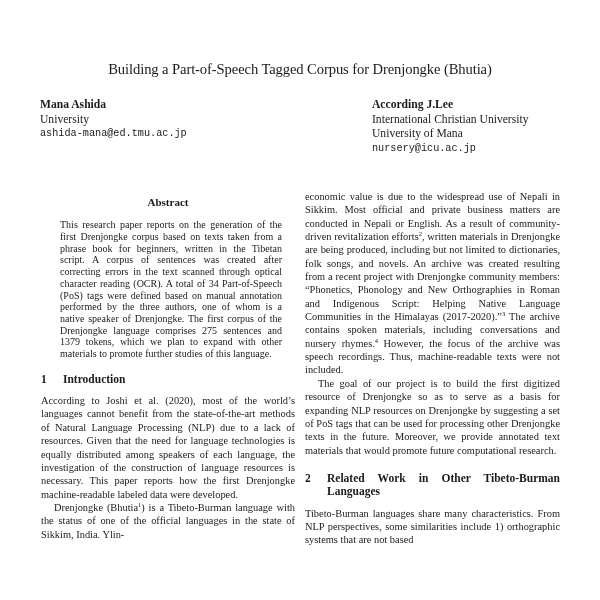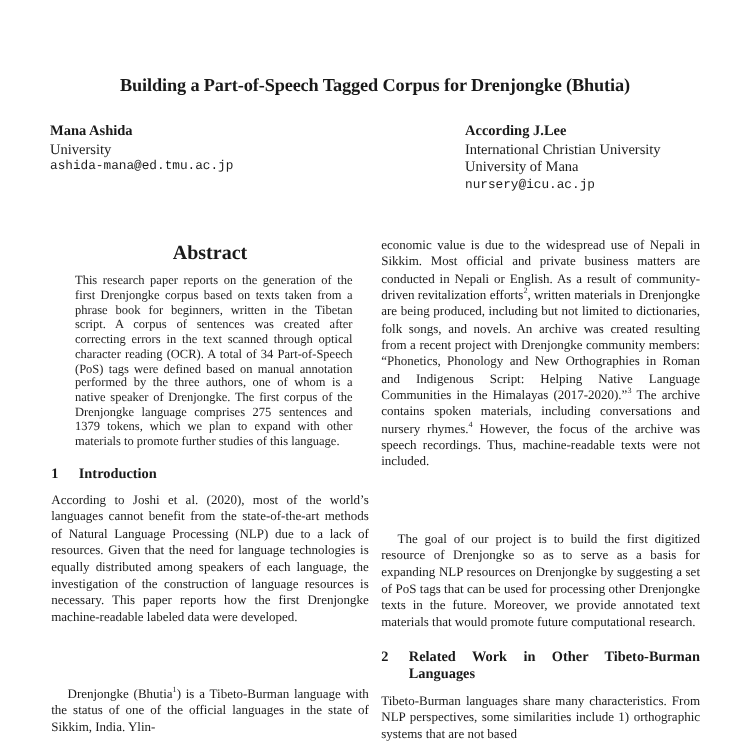--- a/index.html
+++ b/index.html
@@ -1,35 +1,35 @@
 <!DOCTYPE html>
 <html><head>
 <meta charset="utf-8">
 <style>
   html, body { margin:0; padding:0; background:#ffffff; }
   body { width:600px; height:600px; overflow:hidden; position:relative;
          font-family:"Liberation Serif", "DejaVu Serif", serif; color:#1a1a1a; }
   .title { position:absolute; top:61px; left:0; width:600px; text-align:center;
-           font-weight:bold; font-size:14.6px; letter-spacing:-0.1px; }
+           font-weight:normal; font-size:14.6px; letter-spacing:-0.1px; }
   .authors { position:absolute; top:98px; left:40px; width:520px; display:flex; justify-content:space-between; }
   .author { text-align:left; font-size:11.6px; line-height:14.5px; }
   .author .name { font-weight:bold; }
   .author .email { font-family:"Liberation Mono","DejaVu Sans Mono",monospace; font-size:10.2px; }
   .a1 { width:178px; margin-left:0; }
   .a2 { width:188px; }
   .a3 { width:150px; margin-right:0; }
   .col { position:absolute; text-align:justify; font-size:10.4px; line-height:13.35px; }
   .left { left:41px; width:254px; top:196px; }
   .right { left:305px; width:255px; top:190px; }
-  .abstract-head { text-align:center; font-weight:bold; font-size:16px; margin:0 0 10px 0; }
+  .abstract-head { text-align:center; font-weight:bold; font-size:11px; margin:0 0 10px 0; }
   .abstract { font-size:10px; line-height:11.7px; margin:0 13px 0 19px; }
   .sec-head { font-weight:bold; font-size:11.5px; margin:13px 0 8px 0; display:flex; }
   .sec-head .num { width:22px; flex:none; }
   p { margin:0; }
-  .indent { text-indent:13px;margin-top:48px; }
+  .indent { text-indent:13px; }
   sup { font-size:6.5px; line-height:0; }
 </style>
 </head>
 <body>
 
 <div class="title">Building a Part-of-Speech Tagged Corpus for Drenjongke (Bhutia)</div>
 
 <div class="authors">
   <div class="author a1">
     <div class="name">Mana Ashida</div>

